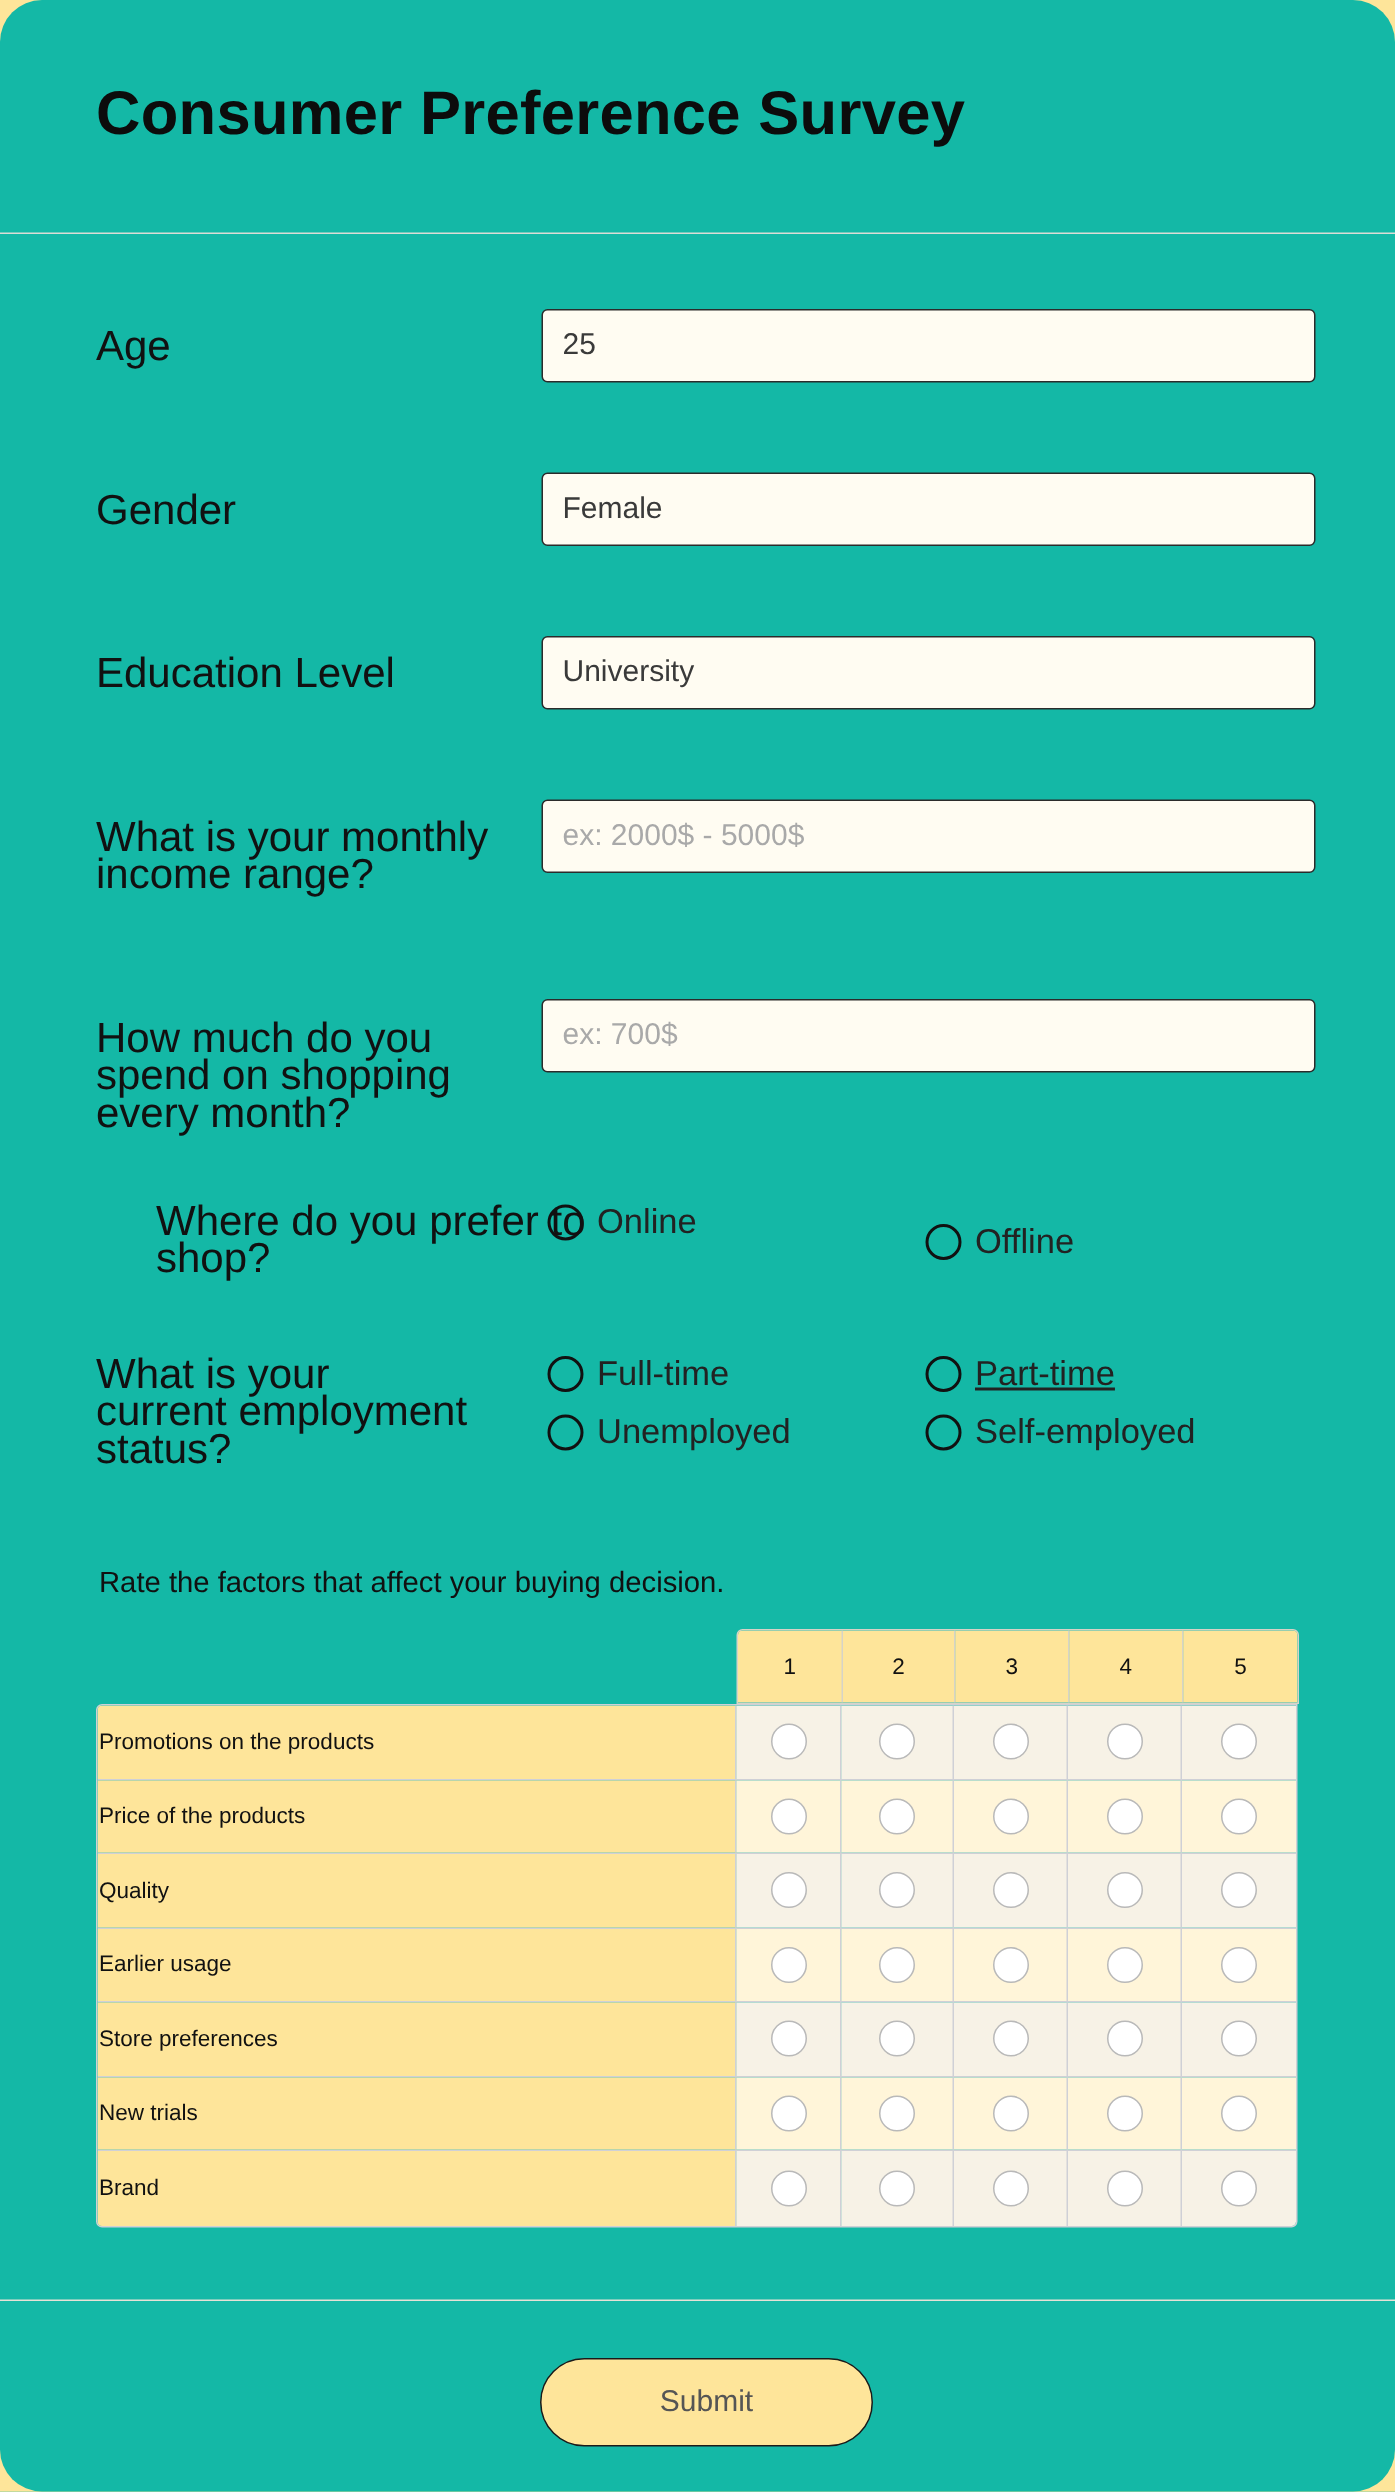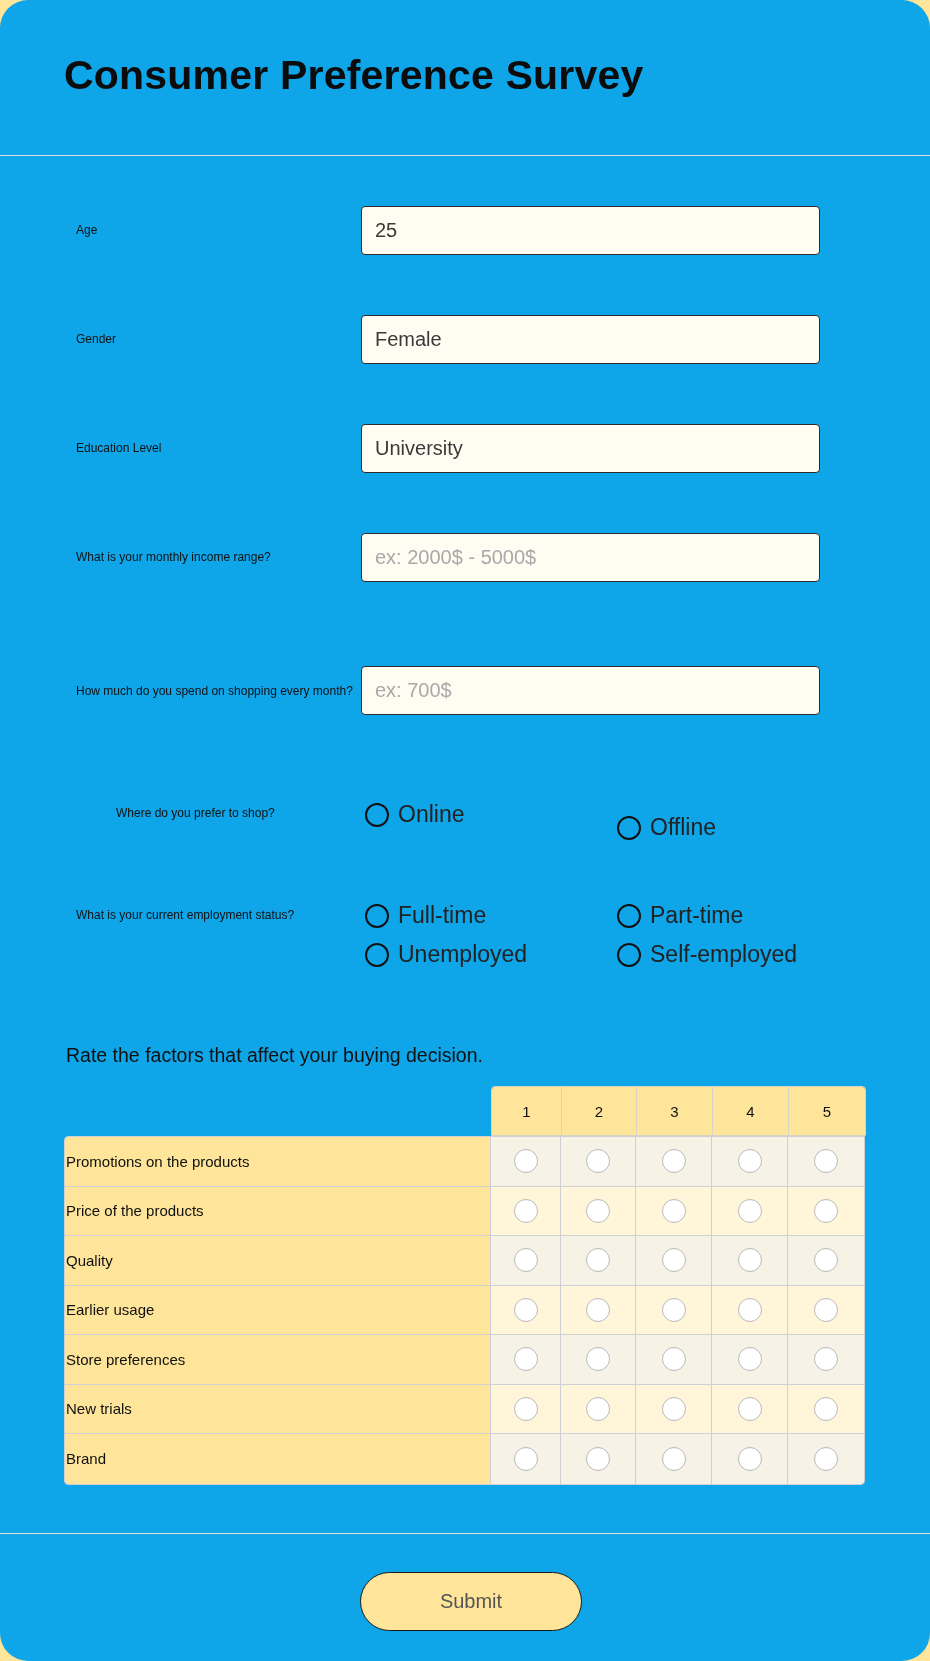--- a/index.html
+++ b/index.html
@@ -1,30 +1,30 @@
 <!DOCTYPE html>
 <html><head>
   <meta charset="utf-8">
   <style>
     * { box-sizing: border-box; margin: 0; padding: 0; }
     html, body { width: 930px; height: 1661px; background: #fee59a; overflow: hidden; }
     body { font-family: "Liberation Sans", "DejaVu Sans", sans-serif; color: #111; }
     .card {
       position: absolute; left: 0; top: 0; width: 930px; height: 1661px;
-      background: #0ea5e9; border-radius: 28px; overflow: hidden;
+      background: #14b8a6; border-radius: 28px; overflow: hidden;
     }
     .header { height: 156px; border-bottom: 1px solid #dcdcd6; position: relative; }
     .title {
       position: absolute; left: 64px; top: 52px;
       font-size: 41px; font-weight: bold; letter-spacing: 0.2px; color: #0c0c0c;
     }
     .row { position: absolute; left: 64px; width: 801px; }
-    .label { position: absolute; left: 12px; font-size: 12px; line-height: 25px; color: #111; width: 280px; }
+    .label { position: absolute; left: 0; font-size: 28px; line-height: 25px; color: #111; width: 280px; }
     .input {
-      position: absolute; left: 297px; width: 459px; height: 49px;
+      position: absolute; left: 297px; width: 516px; height: 49px;
       background: #fffcf2; border: 1.5px solid #2b2b2b; border-radius: 4px;
       font-size: 20px; padding: 0 13px; line-height: 46px; color: #3a3a3a;
       font-family: "Liberation Sans", "DejaVu Sans", sans-serif; outline: none;
     }
     .input::placeholder { color: #a9a9a9; }
     .radio-opt { position: absolute; display: flex; align-items: center; font-size: 23px; color: #222; }
     .radio-circle {
       width: 24px; height: 24px; border: 2.5px solid #111; border-radius: 50%;
       margin-right: 9px; background: transparent; display: inline-block;
     }
@@ -98,21 +98,21 @@
       <span>Offline</span>
     </label>
   </div>
 
   <div class="row" style="top:902px;height:70px;">
     <div class="label" style="top:1px;width:250px;">What is your current employment status?</div>
     <label class="radio-opt" style="left:301px;top:0;">
       <span class="radio-circle"></span>
       <span>Full-time</span>
     </label>
-    <label class="radio-opt" style="left:553px;top:0;">
+    <label class="radio-opt" style="left:553px;top:0;text-decoration:underline;">
       <span class="radio-circle"></span>
       <span>Part-time</span>
     </label>
     <label class="radio-opt" style="left:301px;top:39px;">
       <span class="radio-circle"></span>
       <span>Unemployed</span>
     </label>
     <label class="radio-opt" style="left:553px;top:39px;">
       <span class="radio-circle"></span>
       <span>Self-employed</span>

